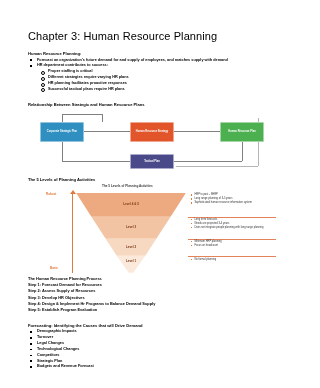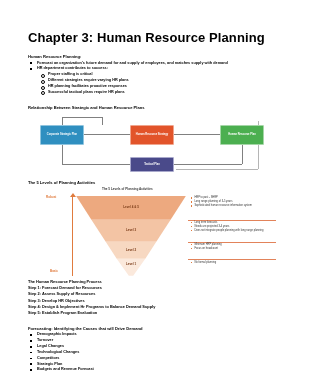--- a/index.html
+++ b/index.html
@@ -10,22 +10,22 @@
     color:#000;
     overflow:hidden;
   }
   .page{
     position:relative;
     width:300px;height:388px;
     box-sizing:border-box;
     padding:30px 22px 10px 28px;
   }
   h1.doc-title{
-    font-size:13px;
-    font-weight:bold;
+    font-size:11px;
+    font-weight:normal;
     margin:0 0 9px 0;
     letter-spacing:0.1px;
   }
   .sec-head{
     font-size:4.1px;
     font-weight:bold;
     margin:0 0 1.5px 0;
   }
   ul{margin:0;padding:0;list-style:none;}
   li{font-size:3.8px;font-weight:bold;line-height:1.55;}

